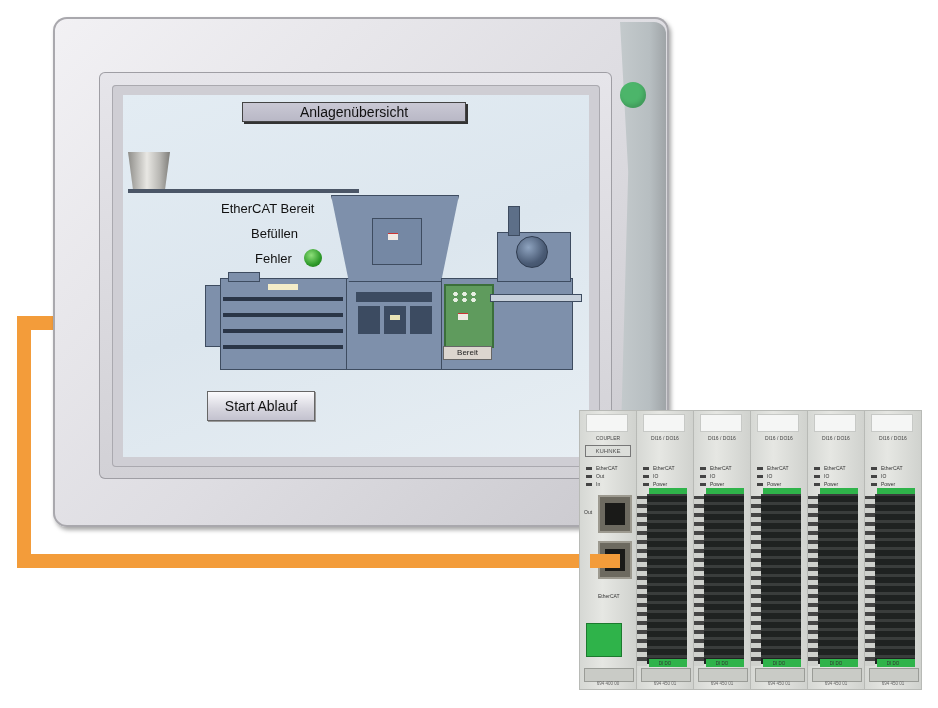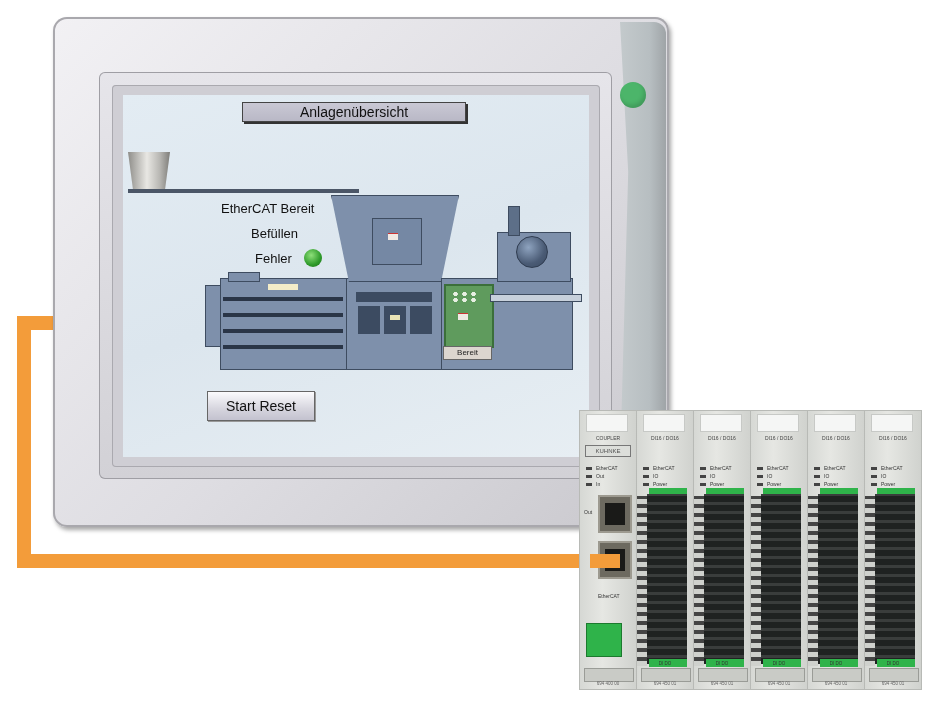--- a/index.html
+++ b/index.html
@@ -93,21 +93,21 @@
   <div class="abs" style="left:444px;top:284px;width:46px;height:60px;background:#5f9b5d;border:2px solid #3b6f3a;"></div>
   <div class="abs" style="left:451px;top:291px;width:26px;height:12px;background-image:radial-gradient(circle,#e8f0e3 2px,transparent 2.5px);background-size:9px 6px;"></div>
   <div class="abs" style="left:458px;top:313px;width:10px;height:6px;background:#f0e9e3;border-top:1px solid #c33;"></div>
   <div class="abs reset-btn">Bereit</div>
   <div class="abs" style="left:490px;top:294px;width:90px;height:6px;background:#c7d0db;border:1px solid #3e4c60;"></div>
   <div class="m" style="left:497px;top:232px;width:72px;height:48px;"></div>
   <div class="abs" style="left:508px;top:206px;width:10px;height:28px;background:#5d6f88;border:1px solid #3e4c60;"></div>
   <div class="abs" style="left:516px;top:236px;width:30px;height:30px;border-radius:50%;background:radial-gradient(circle at 38% 35%,#8ea3bf,#4a5b75 60%,#3a4a62);border:1px solid #2f3c50;"></div>
 </div>
 
-<div class="abs start-btn">Start Reset</div>
+<div class="abs start-btn">Start Ablauf</div>
 
 <div class="module" style="left:579px;width:56px;">
   <div class="mod-cap"></div>
   <div class="mod-title">COUPLER</div>
   <div class="kuhnke">KUHNKE</div>
   <div class="mod-led" style="top:56px;"></div>
   <div class="mod-ledlbl" style="top:54px;">EtherCAT</div>
   <div class="mod-led" style="top:64px;"></div>
   <div class="mod-ledlbl" style="top:62px;">Out</div>
   <div class="mod-led" style="top:72px;"></div>

